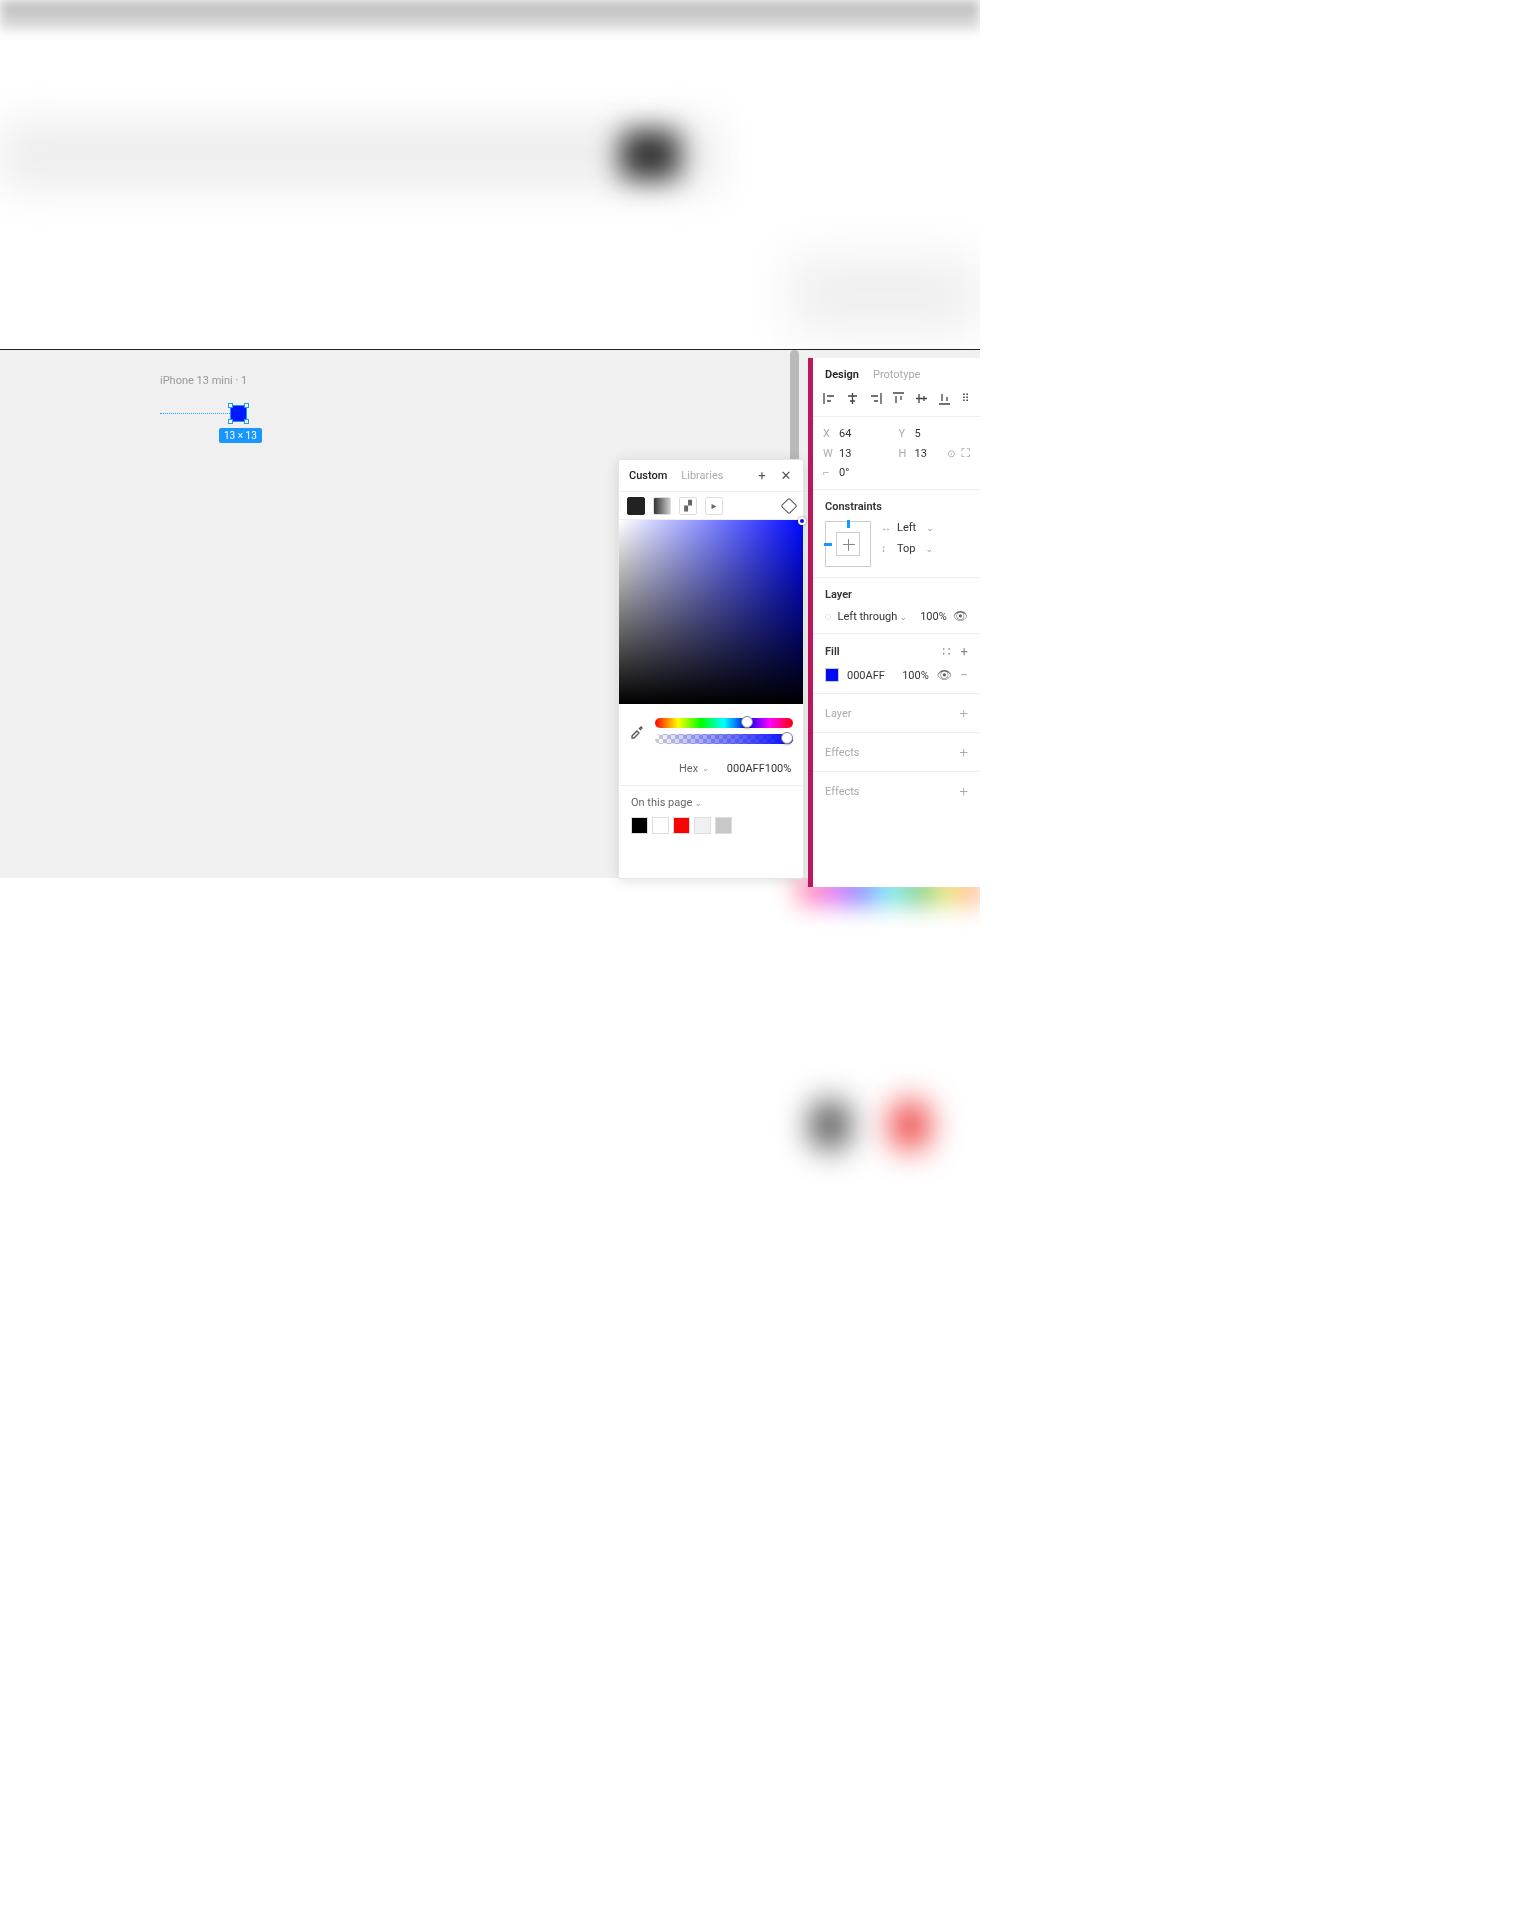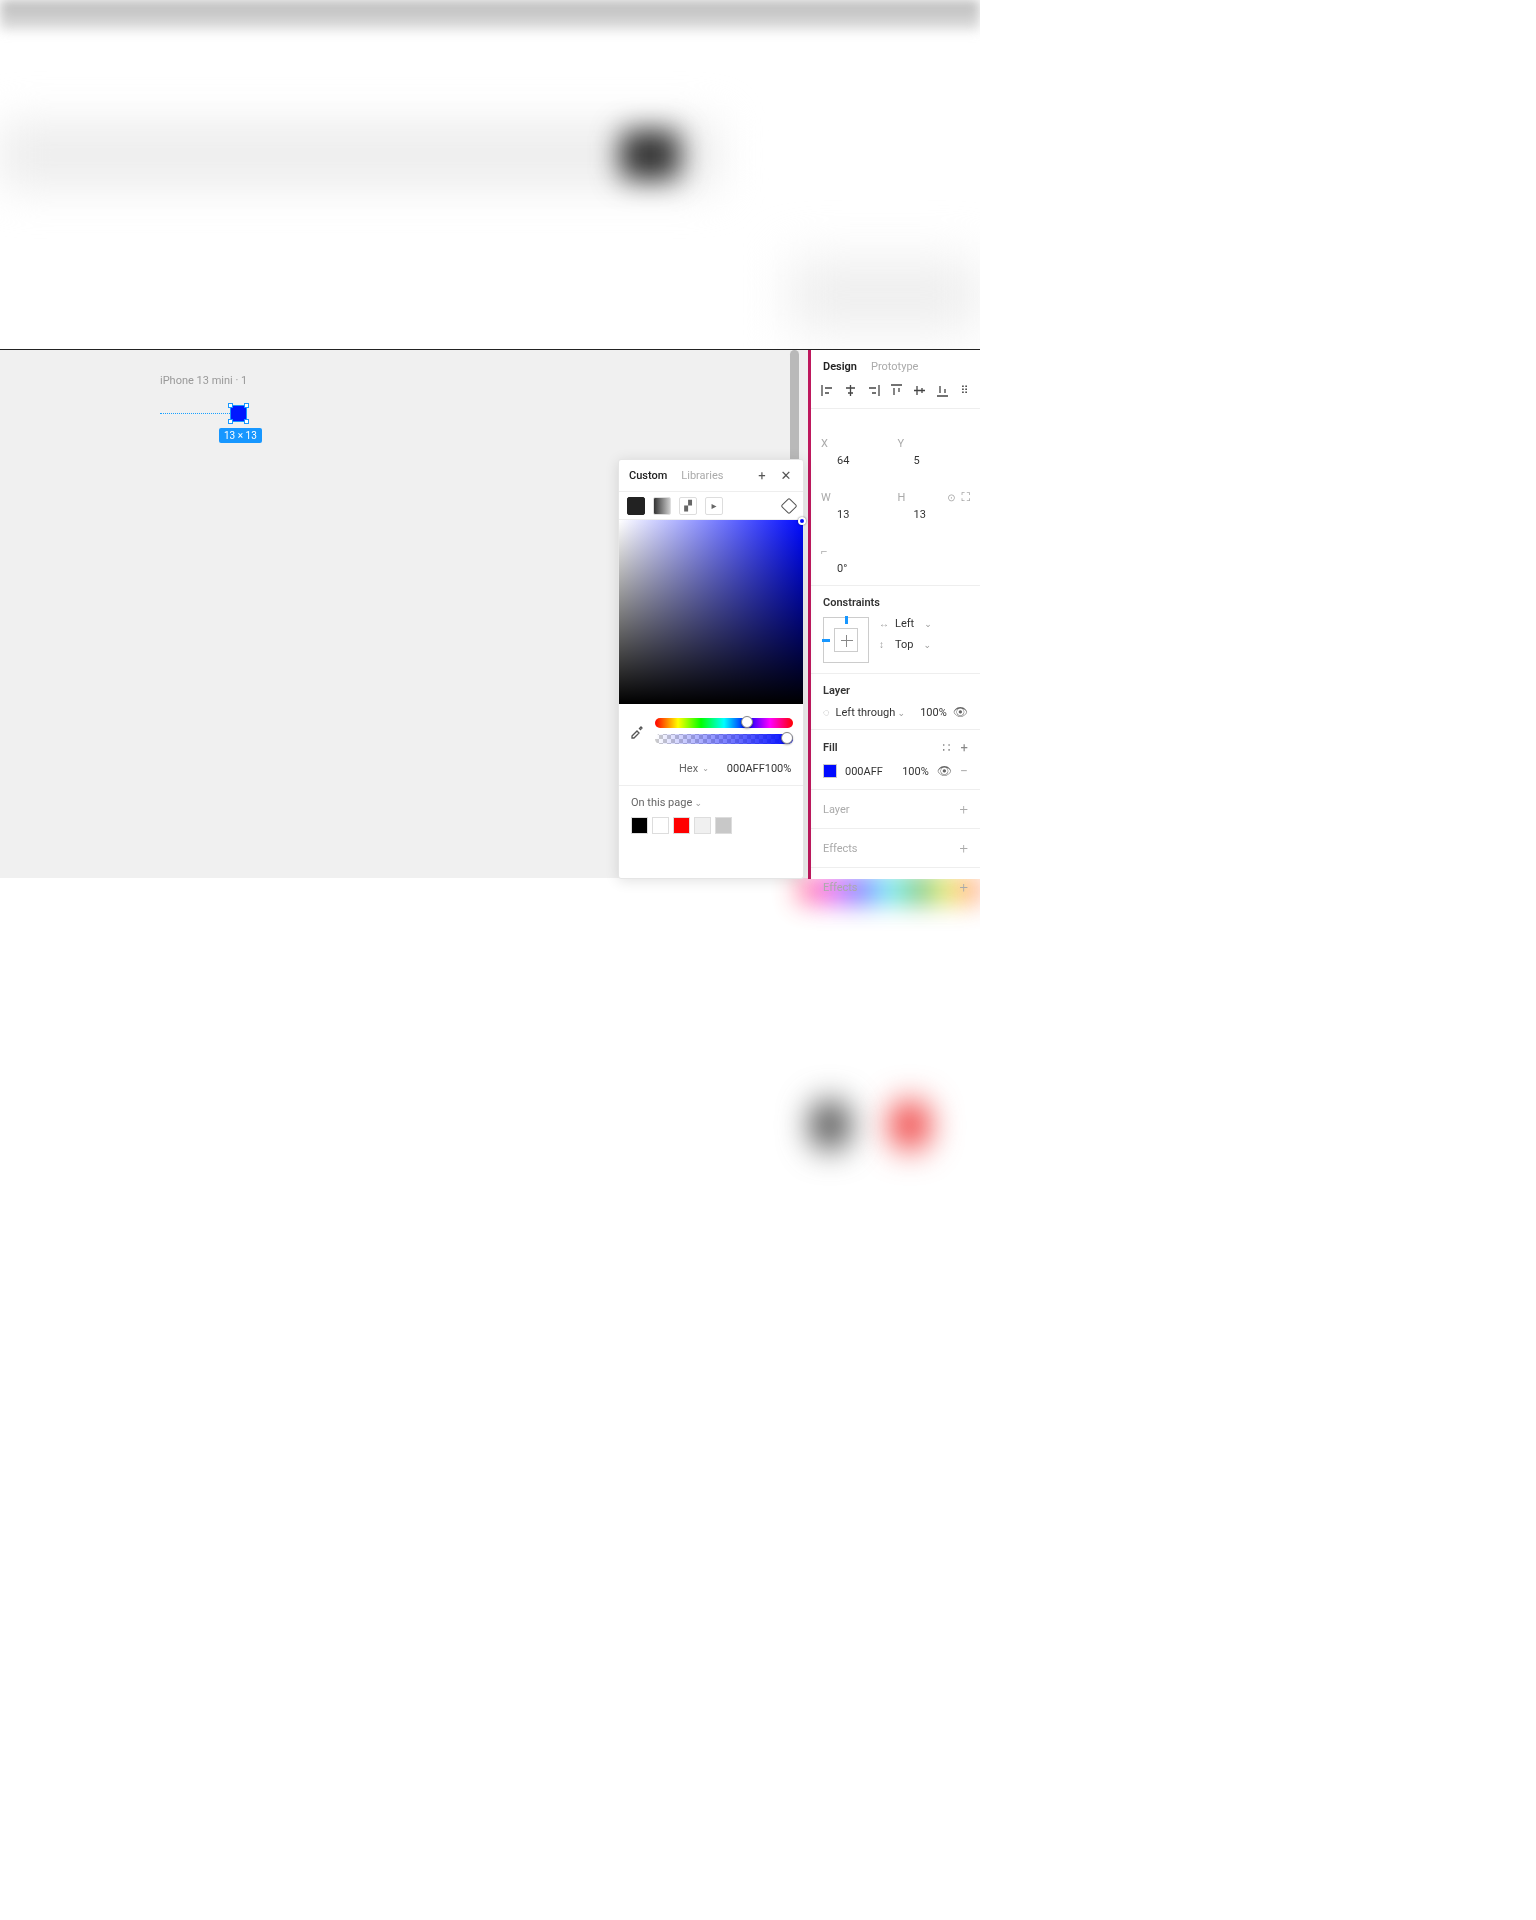--- a/index.html
+++ b/index.html
@@ -55,31 +55,31 @@
   .hex-row .chev{ font-size:8px; margin-right:18px; color:#999;}
   .hex-row .val{ flex:1; color:#333;}
   .hex-row .pct{ color:#333;}
   .page-sec{ padding:10px 12px; border-top:1px solid #eee;}
   .page-sec .hdr{ font-size:11px; color:#666; margin-bottom:8px;}
   .page-sec .hdr::after{ content:" ⌄"; font-size:9px; color:#999;}
   .sw-row{ display:flex; gap:4px;}
   .sw{ width:17px; height:17px; border:1px solid #ddd;}
 
   
-  .insp { position:absolute; top:0; right:0; width:172px; height:529px; background:#fff; border-left:3px solid #be185d; font-size:11px; color:#333;}
+  .insp { position:absolute; top:8px; right:0; width:172px; height:529px; background:#fff; border-left:5px solid #be185d; font-size:11px; color:#333;}
   .insp .tabs{ display:flex; gap:14px; padding:10px 12px 8px;}
   .insp .tab{ color:#aaa; cursor:pointer;}
   .insp .tab.active{ color:#222; font-weight:600;}
   .align-row{ display:flex; gap:10px; padding:2px 10px 10px; border-bottom:1px solid #eee;}
   .al{ width:15px;height:15px; color:#444; cursor:pointer; display:flex; align-items:center; justify-content:center; font-size:11px;}
   .al svg{ width:13px; height:13px; stroke:#444; stroke-width:1.3; fill:none;}
   .prop-grid{ display:grid; grid-template-columns:1fr 1fr; gap:6px 4px; padding:10px 10px; border-bottom:1px solid #eee;}
   .pf{ display:flex; align-items:center; gap:6px;}
   .pf .k{ color:#aaa; width:10px;}
-  .pf .v{ flex:1;margin-top:35px;}
+  .pf .v{ flex:1;}
   .pf .ic{ color:#aaa; font-size:10px;}
   .ratio-ic{ font-size:12px; color:#888; cursor:pointer;}
   .sec{ padding:10px 12px; border-bottom:1px solid #eee;}
   .sec-h{ font-weight:600; font-size:11px; margin-bottom:8px; display:flex; align-items:center;text-align:center;}
   .sec-h .sp2{flex:1;}
   .sec-h .hi{ color:#888; margin-left:10px; cursor:pointer; font-size:13px; font-weight:400;}
   .constraint-box{ display:flex; gap:10px; align-items:flex-start;}
   .cb-widget{ width:46px;height:46px;border:1px solid #ccc; position:relative;}
   .cb-widget::before{content:"";position:absolute;inset:10px;border:1px solid #ccc;}
   .cb-plus-h{position:absolute;top:22px;left:17px;width:12px;height:1px;background:#888;}

